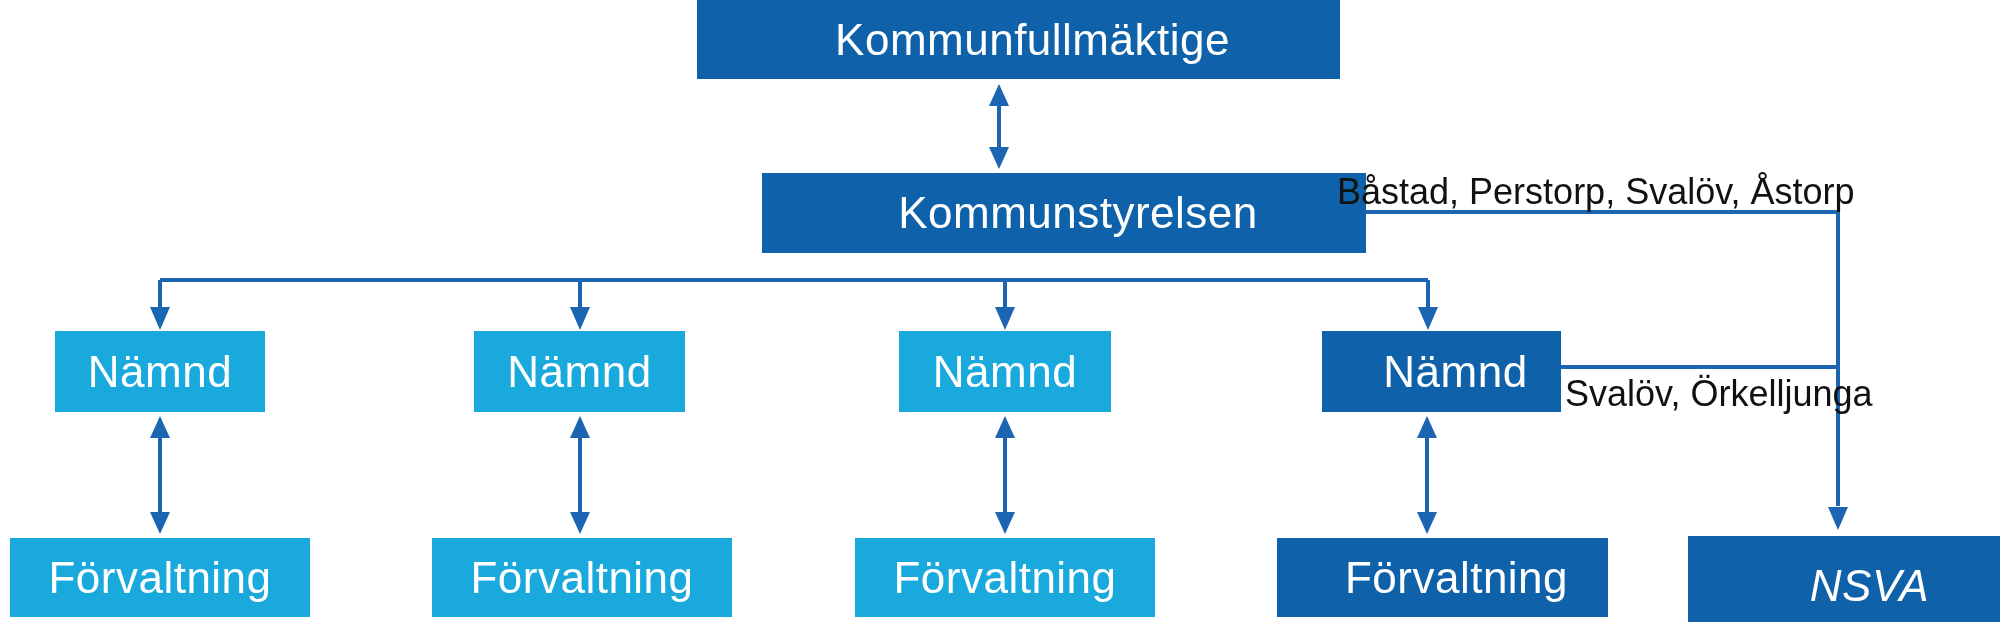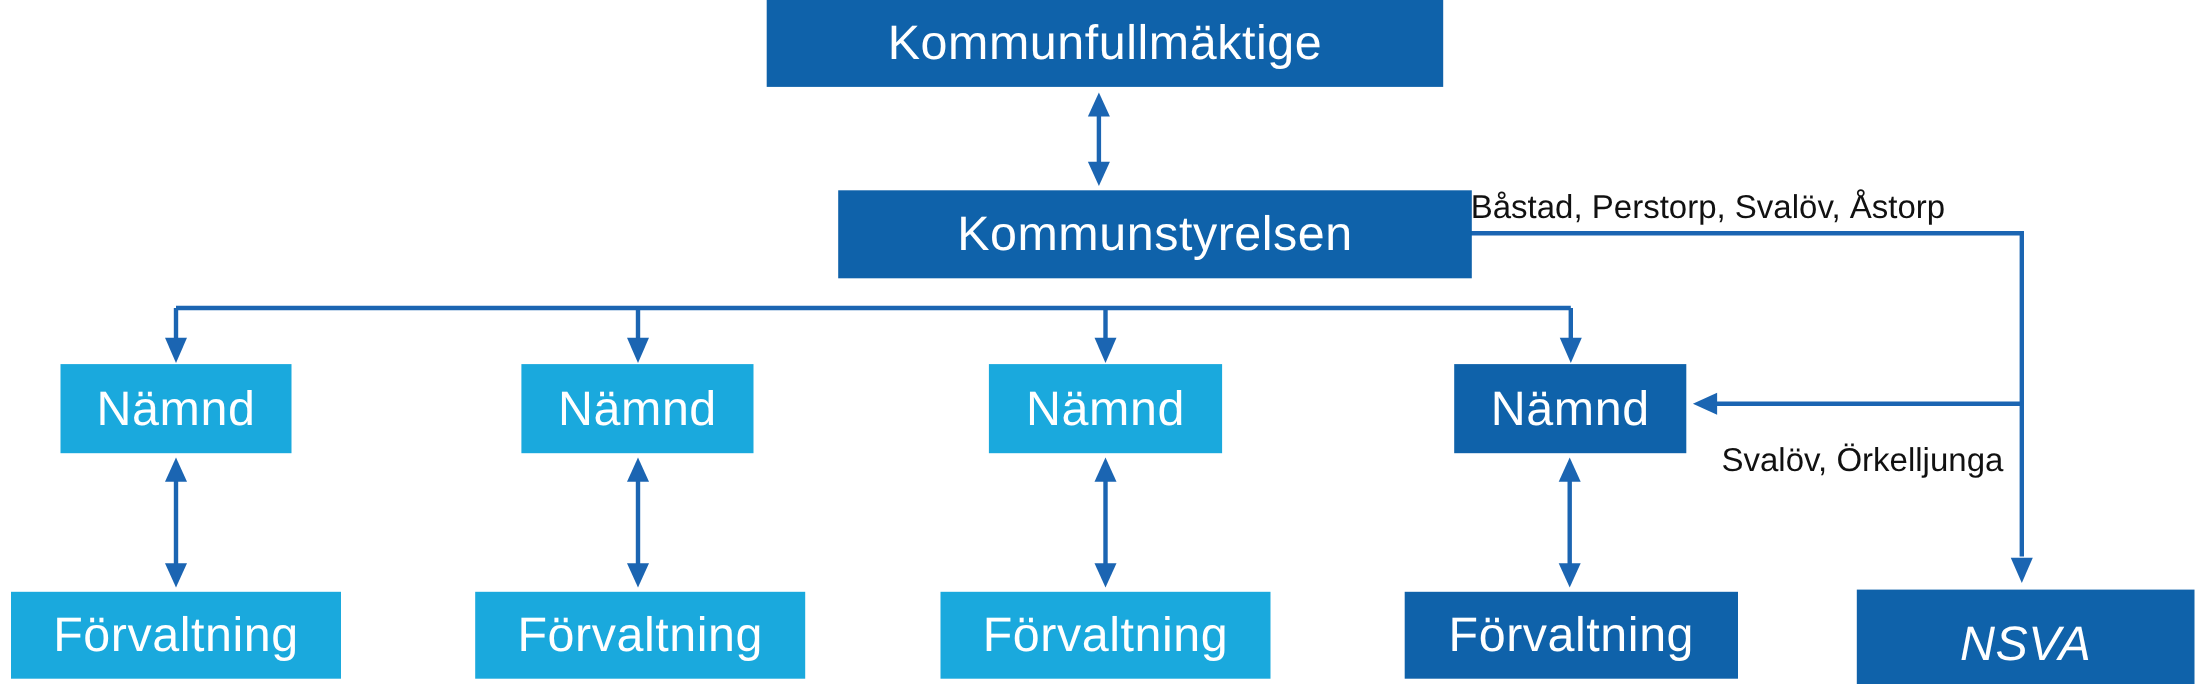--- a/index.html
+++ b/index.html
@@ -36,26 +36,26 @@
     position: absolute;
     display: flex;
     align-items: center;
     justify-content: center;
     color: #ffffff;
     font-size: 44px;
     line-height: 1;
     white-space: nowrap;
     letter-spacing: 0.5px;
   }
-  .node.dark  { background: var(--dark-blue, #0f62aa); }
+  .node.dark  { background: var(--dark-blue, #0f62aa); padding-left: 28px; }
   .node.light { background: var(--light-blue, #1aa9dd); }
   .annotation {
     position: absolute;
     color: var(--annotation-text, #111111);
-    font-size: 30px;
+    font-size: 36px;
     line-height: 1.1;
     white-space: nowrap;
   }
 </style>
 </head>
 <body>
 
 <div class="canvas">
 
   <svg class="connectors" viewBox="0 0 2000 622" xmlns="http://www.w3.org/2000/svg">
@@ -129,15 +129,15 @@
 
   <div class="node light" style="left:855px; top:538px; width:300px; height:79px;">Förvaltning</div>
 
   <div class="node dark" style="left:1277px; top:538px; width:303px; height:79px;">Förvaltning</div>
 
   <div class="node dark" style="left:1688px; top:536px; width:307px; height:99px;font-style:italic;">NSVA</div>
 
   <div class="annotation" style="left:1337px; top:172px;">Båstad, Perstorp, Svalöv, Åstorp</div>
 
 
-  <div class="annotation" style="left:1565px; top:374px;margin-top:28px;">Svalöv, Örkelljunga</div>
+  <div class="annotation" style="left:1565px; top:374px;">Svalöv, Örkelljunga</div>
 
 </div>
 
 </body></html>

